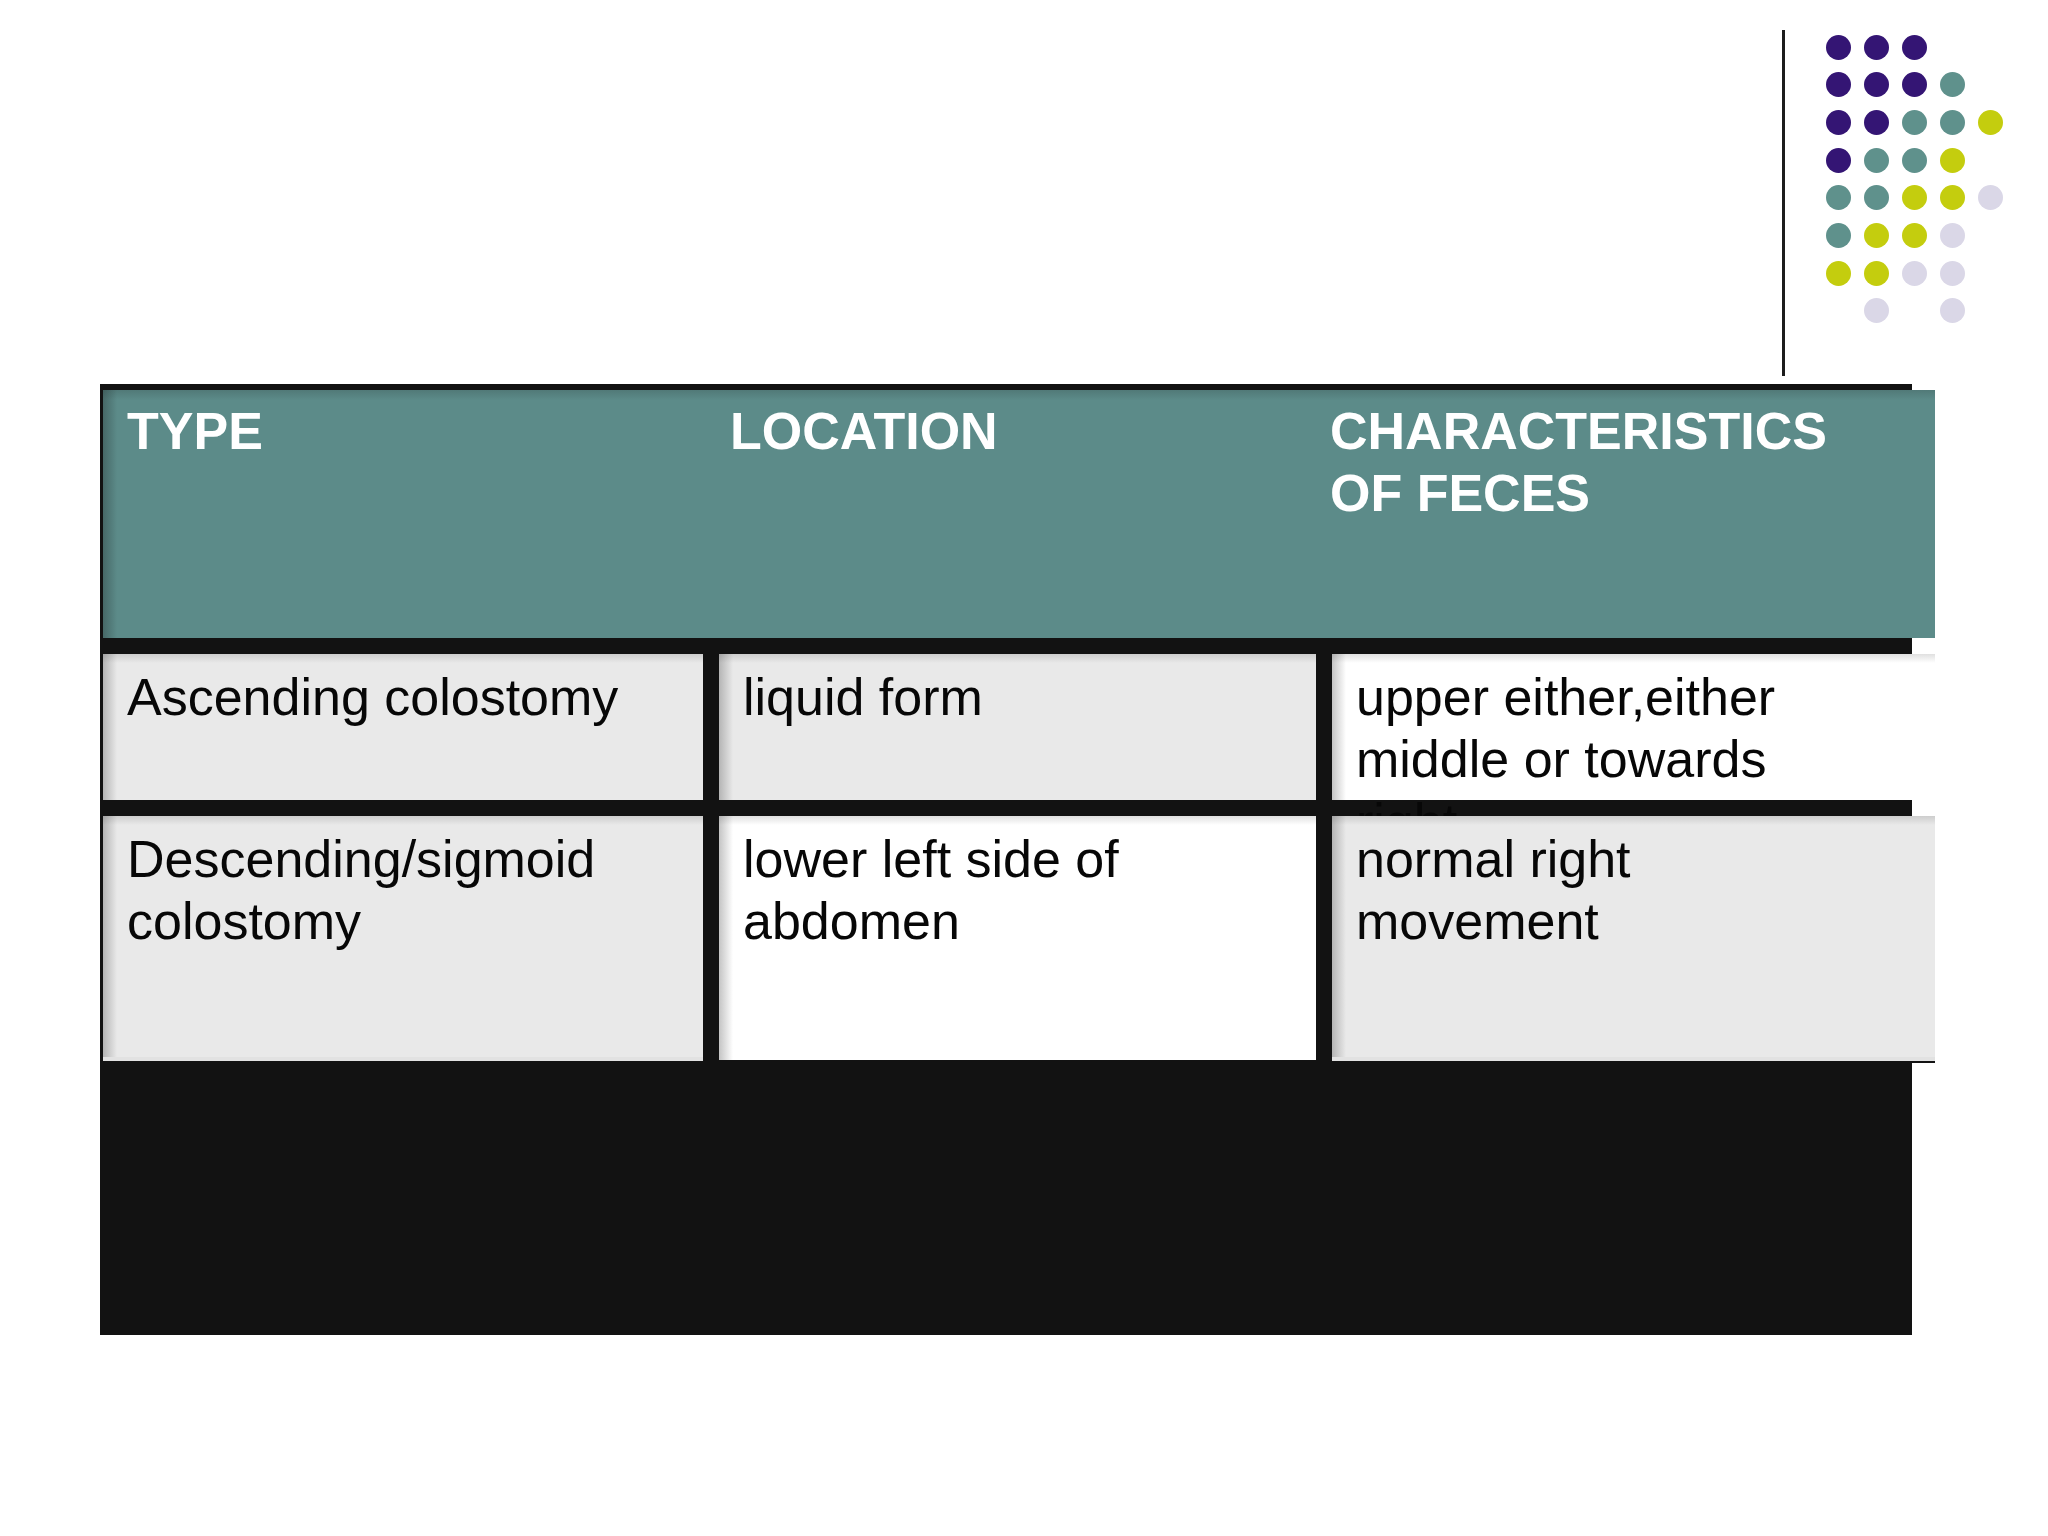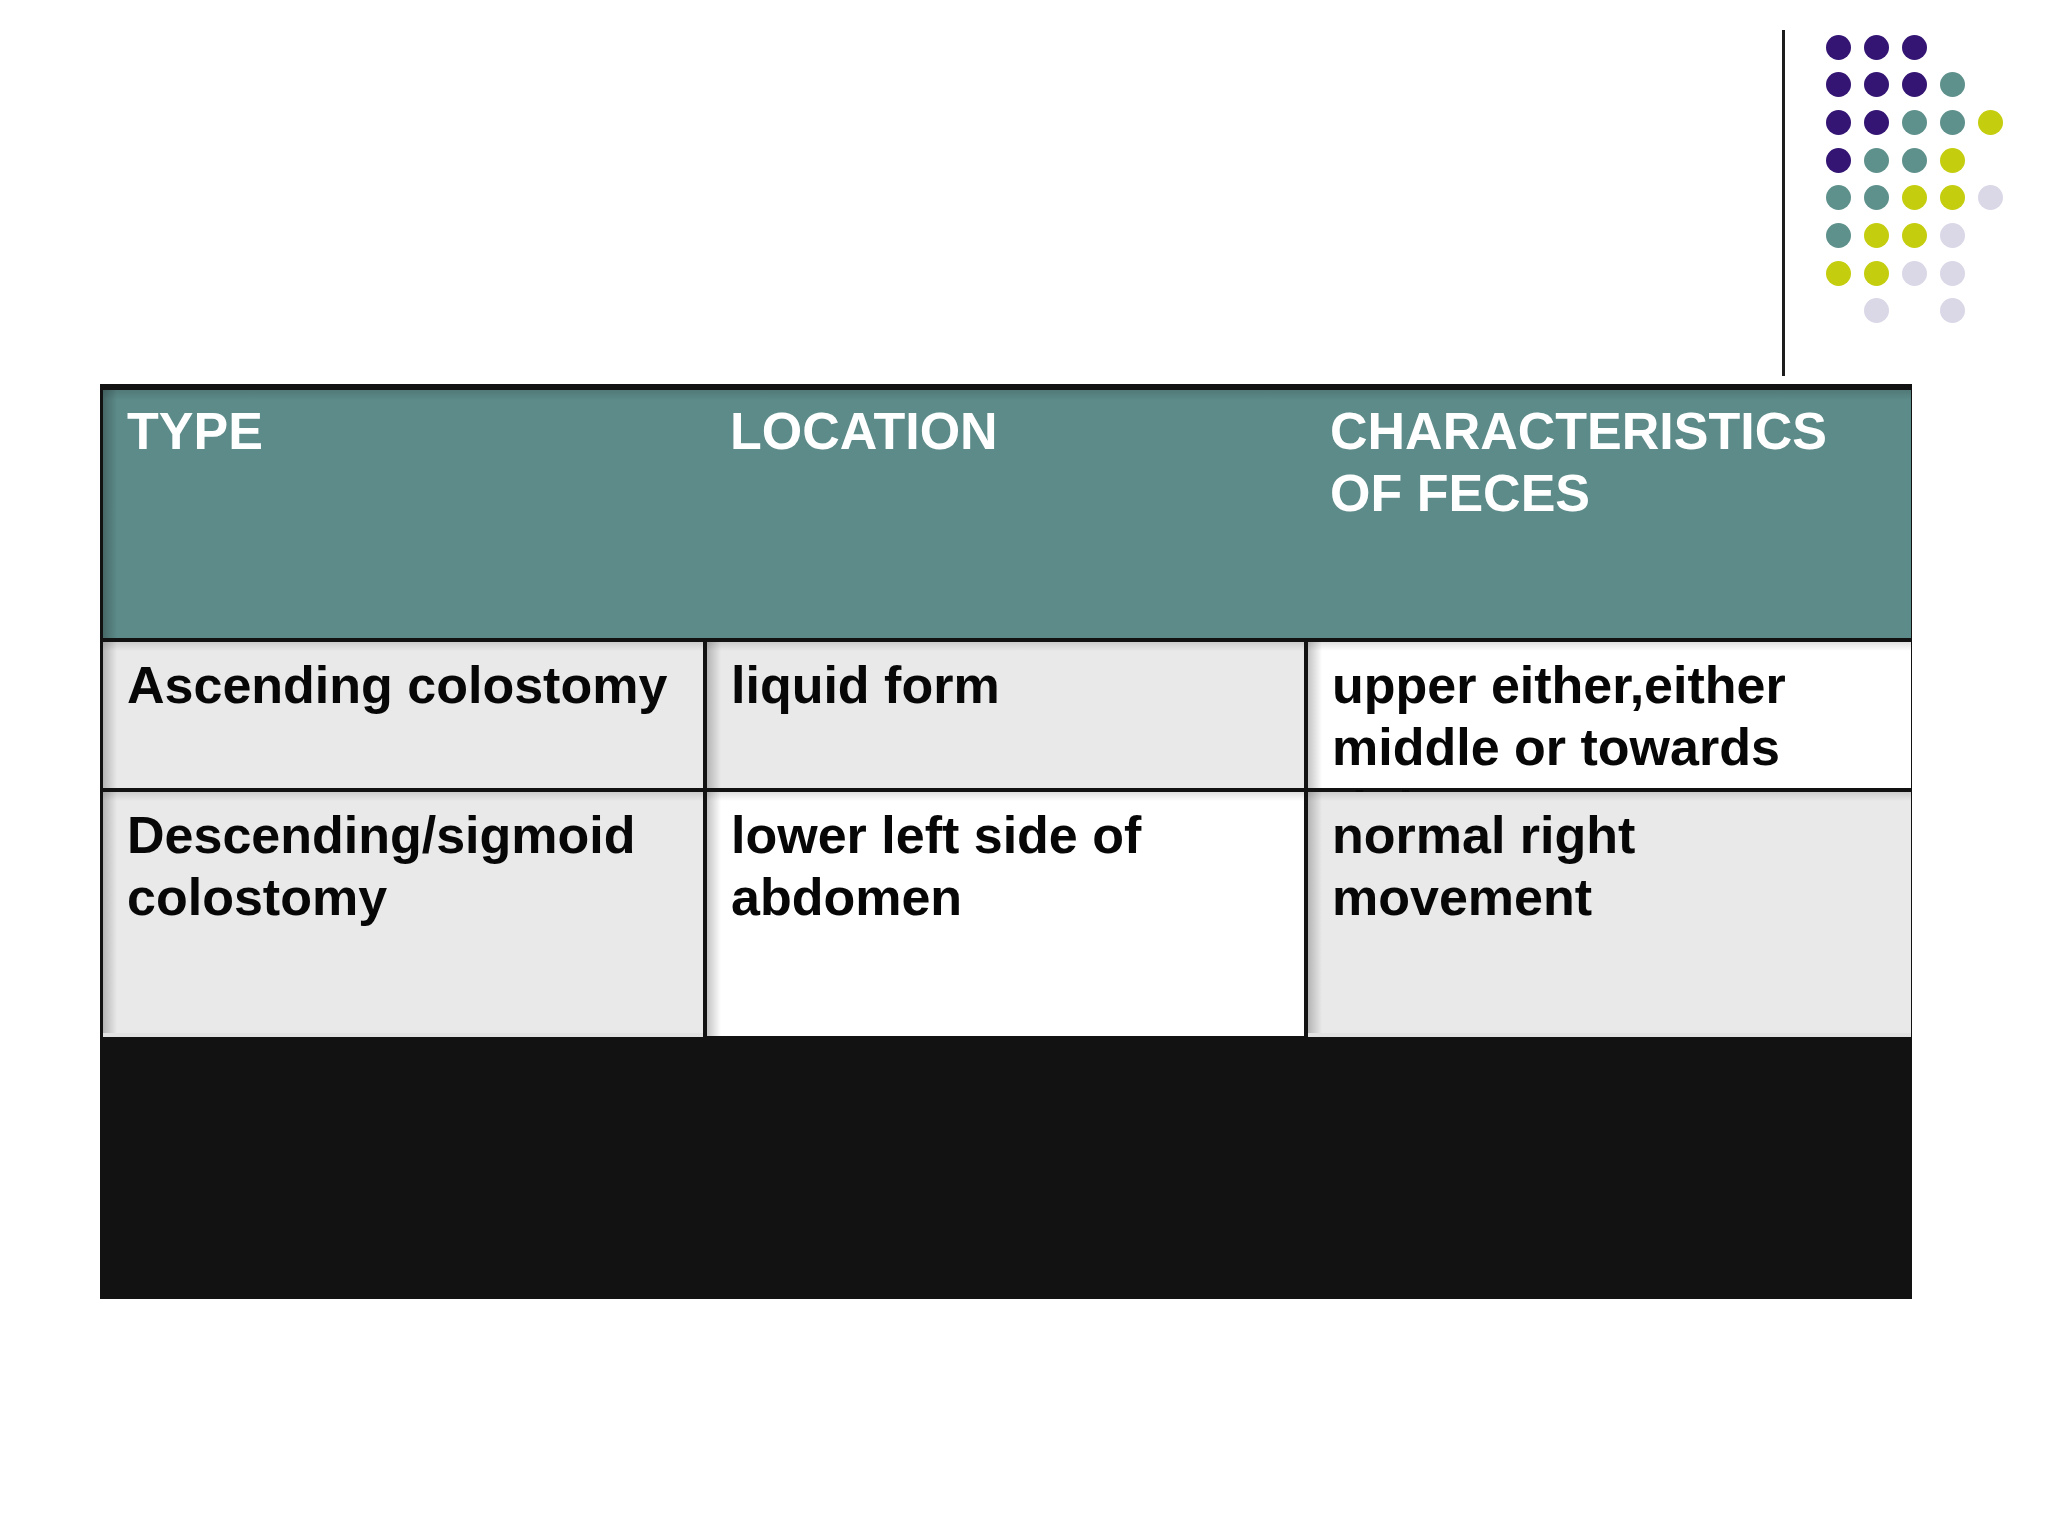--- a/index.html
+++ b/index.html
@@ -41,21 +41,21 @@
     position:absolute;
     left:100px;top:384px;
     width:1812px;
     border-top:6px solid var(--border);
     border-left:3px solid var(--border);
     border-right:3px solid var(--border);
     background:var(--border);
     display:grid;
     grid-template-columns:600px 597px 603px;
     grid-template-rows:248px 146px 247px 256px;
-    gap:4px;
+    gap:16px;
   }
   .header-row{
     grid-column:1 / -1;
     background:var(--header-bg);
     display:grid;
     grid-template-columns:603px 600px 1fr;
     background-image:
       linear-gradient(90deg, rgba(30,40,40,.35) 0, rgba(30,40,40,0) 14px),
       linear-gradient(180deg, rgba(30,40,40,.18) 0, rgba(30,40,40,0) 10px);
   }
@@ -64,21 +64,21 @@
     font-size:52px;
     font-weight:700;
     line-height:1.2;
     padding:10px 8px 0 24px;
     white-space:pre-line;
   }
   .cell{
     position:relative;
     color:var(--body-text);
     font-size:52px;
-    font-weight:700;
+    font-weight:400;
     line-height:1.2;
     padding:12px 8px 0 24px;
     white-space:pre-line;
     background-image:
       linear-gradient(90deg, rgba(60,60,60,.30) 0, rgba(60,60,60,0) 14px),
       linear-gradient(180deg, rgba(60,60,60,.16) 0, rgba(60,60,60,0) 9px);
   }
   .bg-gray{background-color:var(--gray-cell);}
   .bg-white{background-color:var(--white-cell);}
   

